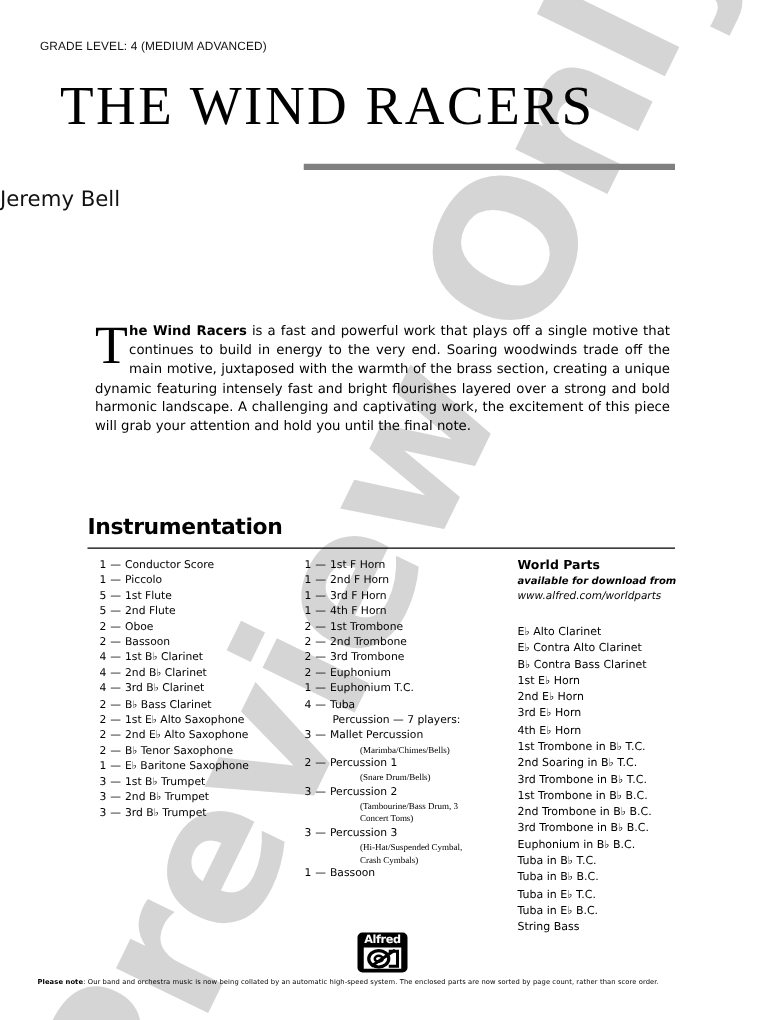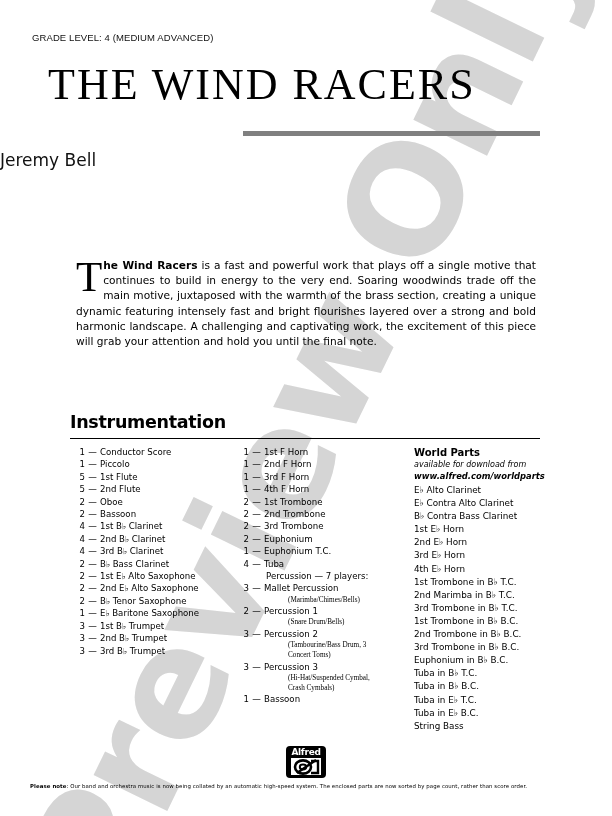--- a/index.html
+++ b/index.html
@@ -199,29 +199,30 @@
     font-weight: bold;
     line-height: 13px;
     color: #000;
   }
   .wp-sub {
     font-family: "DejaVu Sans", sans-serif;
     font-size: 8px;
     font-style: italic;
     line-height: 11px;
     color: #000;
+    font-weight: bold;
   }
   .wp-url {
     font-family: "DejaVu Sans", sans-serif;
     font-size: 8.4px;
     font-style: italic;
-    font-weight: bold;
+    font-weight: normal;
     line-height: 12px;
     color: #000;
-    margin-bottom: 2px;
+    margin-bottom: 18px;
   }
   .wp-row {
     font-family: "DejaVu Sans", sans-serif;
     font-size: 8.8px;
     line-height: 13.1px;
     color: #000;
     white-space: nowrap;
   }
 
   
@@ -482,21 +483,21 @@
         <div class="wp-url">www.alfred.com/worldparts</div>
         <div id="wplist">
             <div class="wp-row">E♭ Alto Clarinet</div>
             <div class="wp-row">E♭ Contra Alto Clarinet</div>
             <div class="wp-row">B♭ Contra Bass Clarinet</div>
             <div class="wp-row">1st E♭ Horn</div>
             <div class="wp-row">2nd E♭ Horn</div>
             <div class="wp-row">3rd E♭ Horn</div>
             <div class="wp-row">4th E♭ Horn</div>
             <div class="wp-row">1st Trombone in B♭ T.C.</div>
-            <div class="wp-row">2nd Marimba in B♭ T.C.</div>
+            <div class="wp-row">2nd Soaring in B♭ T.C.</div>
             <div class="wp-row">3rd Trombone in B♭ T.C.</div>
             <div class="wp-row">1st Trombone in B♭ B.C.</div>
             <div class="wp-row">2nd Trombone in B♭ B.C.</div>
             <div class="wp-row">3rd Trombone in B♭ B.C.</div>
             <div class="wp-row">Euphonium in B♭ B.C.</div>
             <div class="wp-row">Tuba in B♭ T.C.</div>
             <div class="wp-row">Tuba in B♭ B.C.</div>
             <div class="wp-row">Tuba in E♭ T.C.</div>
             <div class="wp-row">Tuba in E♭ B.C.</div>
             <div class="wp-row">String Bass</div>

